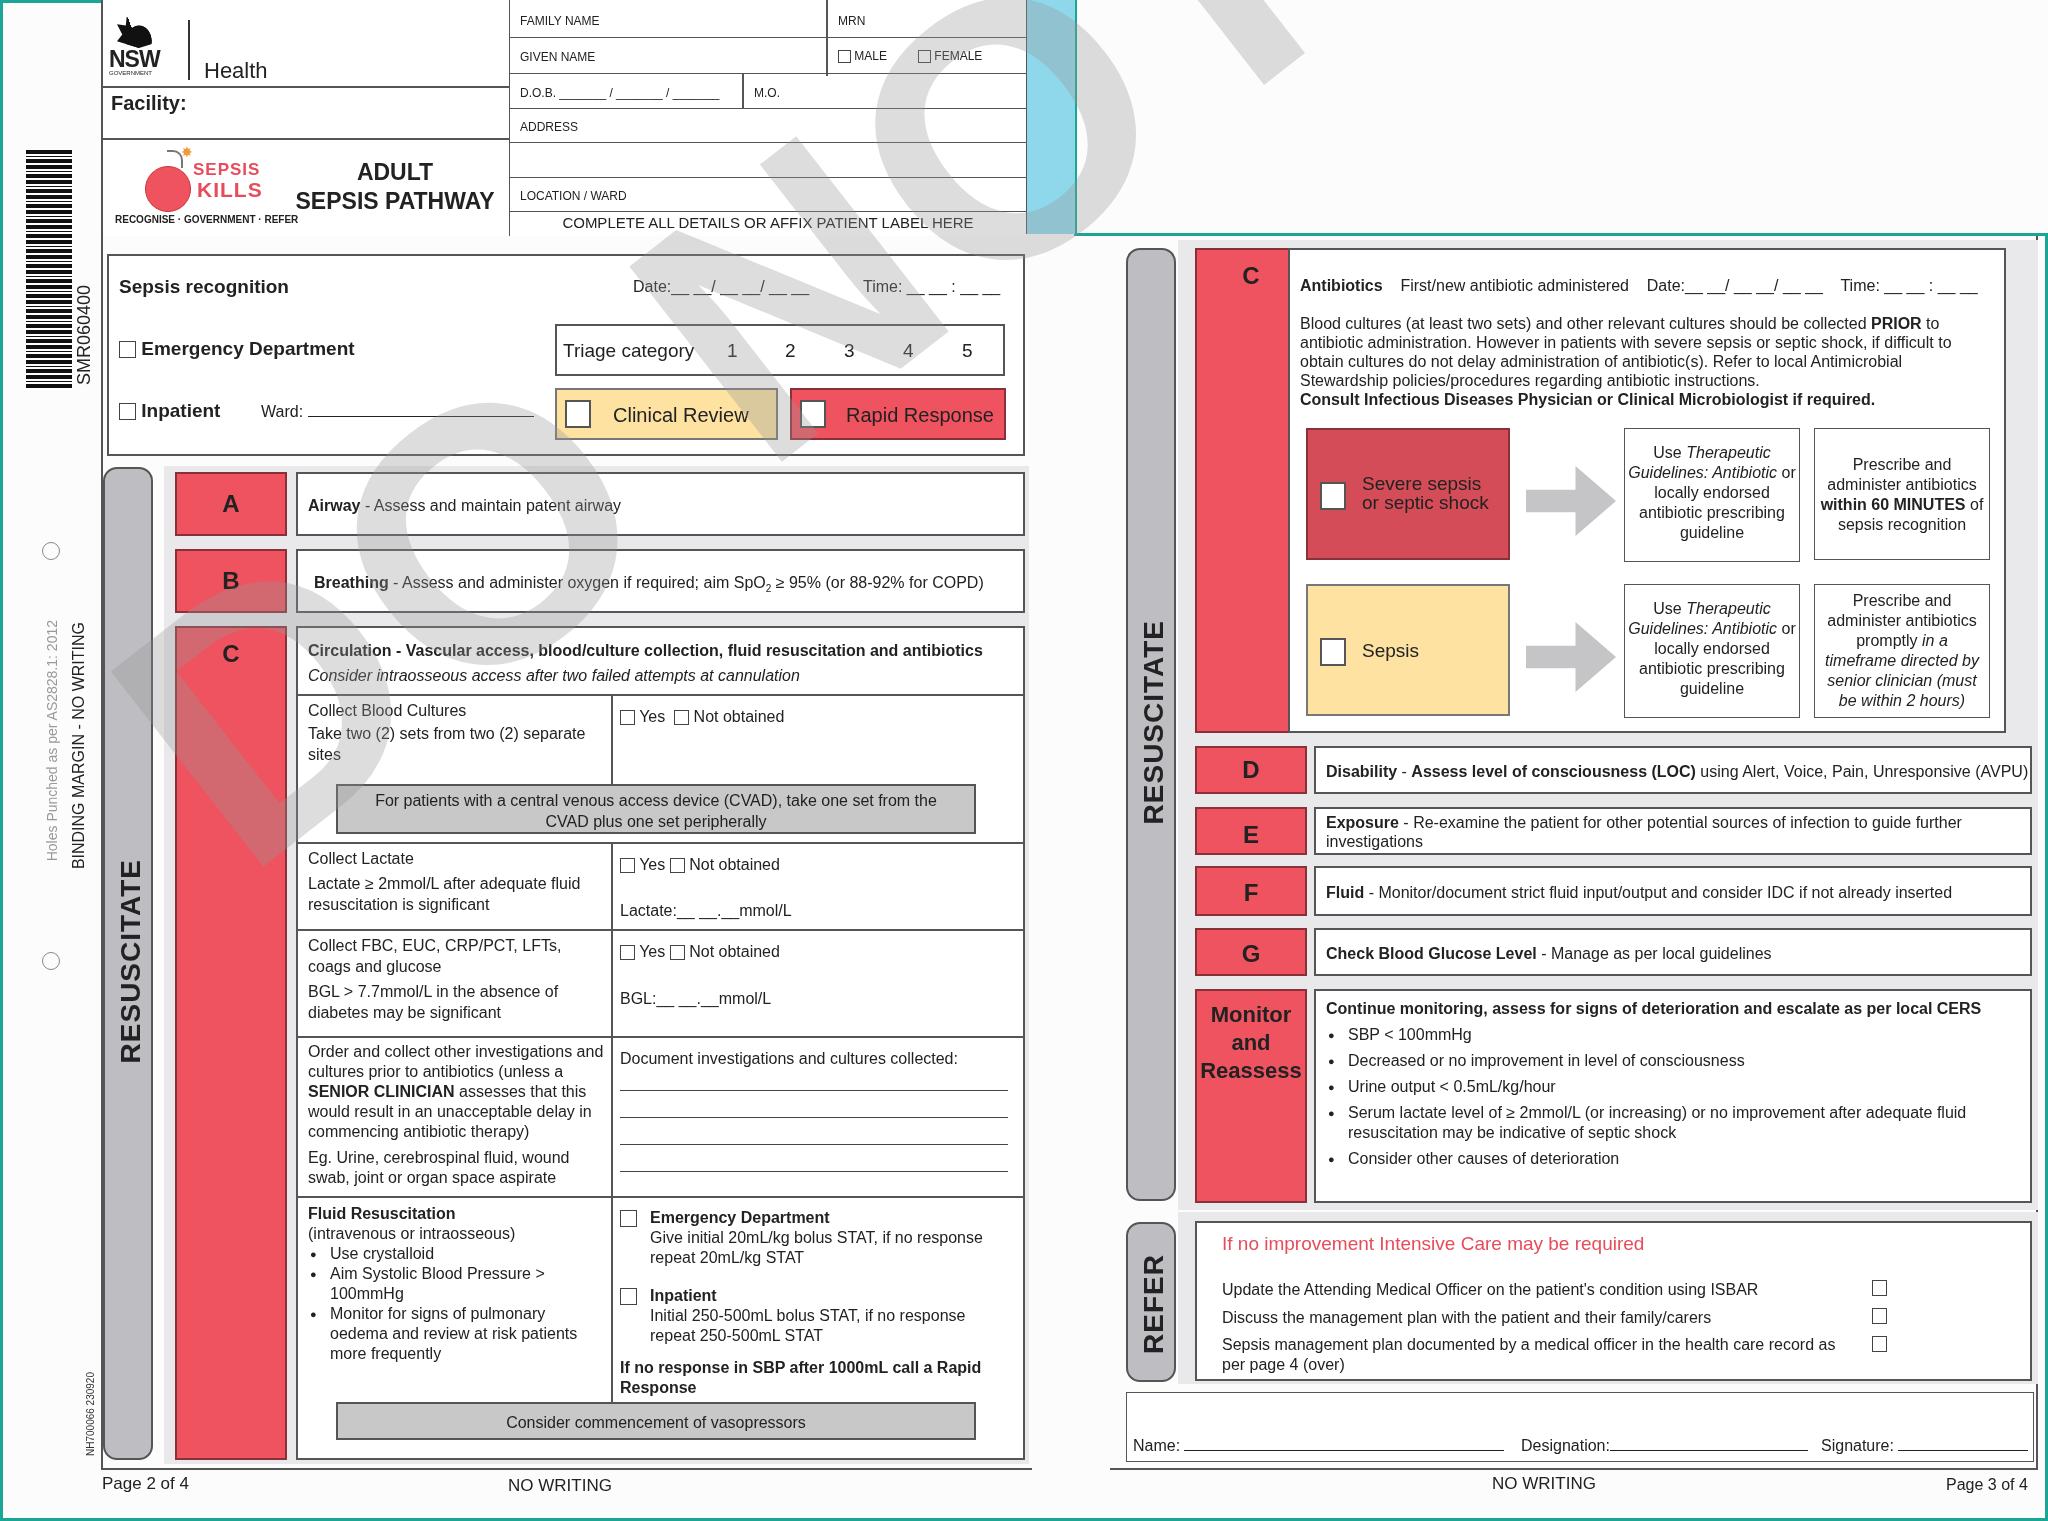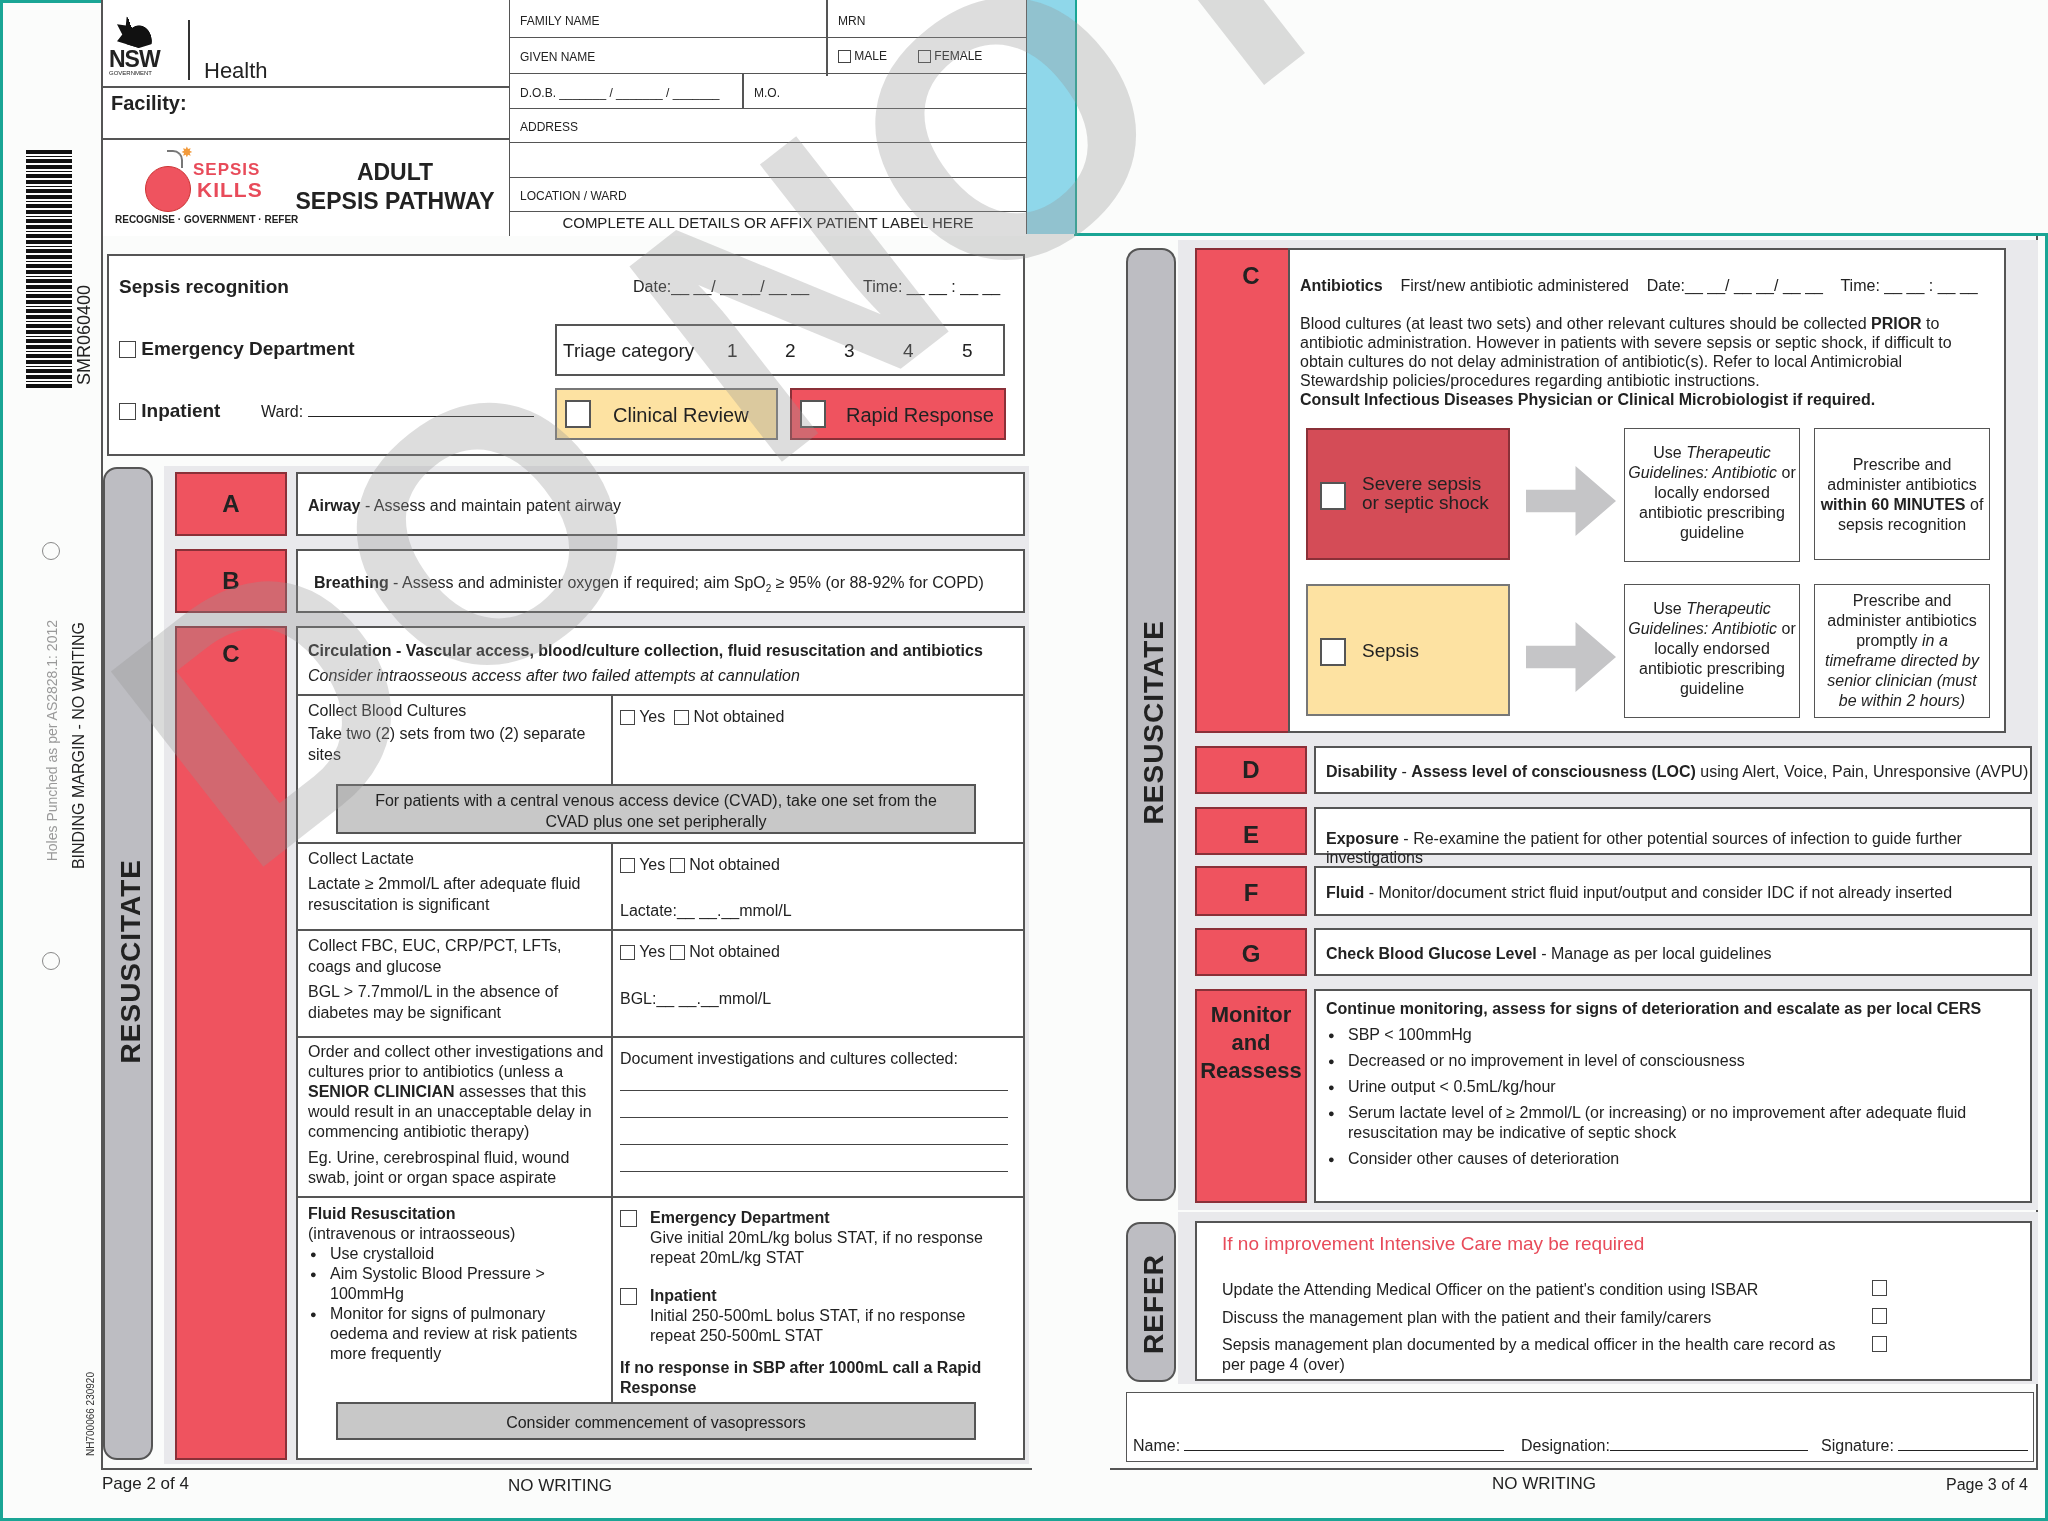--- a/index.html
+++ b/index.html
@@ -267,21 +267,21 @@
     <span>Prescribe and administer antibiotics promptly </span><span class="ital">in a timeframe directed by senior clinician (must be within 2 hours)</span>
   </div>
 </div>
 
 <div class="abs red letter" style="left:1195px;top:746px;width:112px;height:48px;line-height:44px;">D</div>
 <div class="abs box txt16" style="left:1314px;top:746px;width:718px;height:48px;padding:13px 10px;white-space:nowrap;">
   <span class="bold">Disability</span><span style="white-space:pre;"> - </span><span class="bold">Assess level of consciousness (LOC)</span><span> using Alert, Voice, Pain, Unresponsive (AVPU)</span>
 </div>
 
 <div class="abs red letter" style="left:1195px;top:807px;width:112px;height:48px;line-height:52px;">E</div>
-<div class="abs box txt16" style="left:1314px;top:807px;width:718px;height:48px;padding:20px 10px;line-height:19px;">
+<div class="abs box txt16" style="left:1314px;top:807px;width:718px;height:48px;padding:4px 10px;line-height:19px;">
   <span class="bold">Exposure</span><span> - Re-examine the patient for other potential sources of infection to guide further investigations</span>
 </div>
 
 <div class="abs red letter" style="left:1195px;top:866px;width:112px;height:50px;line-height:50px;">F</div>
 <div class="abs box txt16" style="left:1314px;top:866px;width:718px;height:50px;padding:14px 10px;">
   <span class="bold">Fluid</span><span> - Monitor/document strict fluid input/output and consider IDC if not already inserted</span>
 </div>
 
 <div class="abs red letter" style="left:1195px;top:928px;width:112px;height:48px;line-height:48px;">G</div>
 <div class="abs box txt16" style="left:1314px;top:928px;width:718px;height:48px;padding:13px 10px;">

